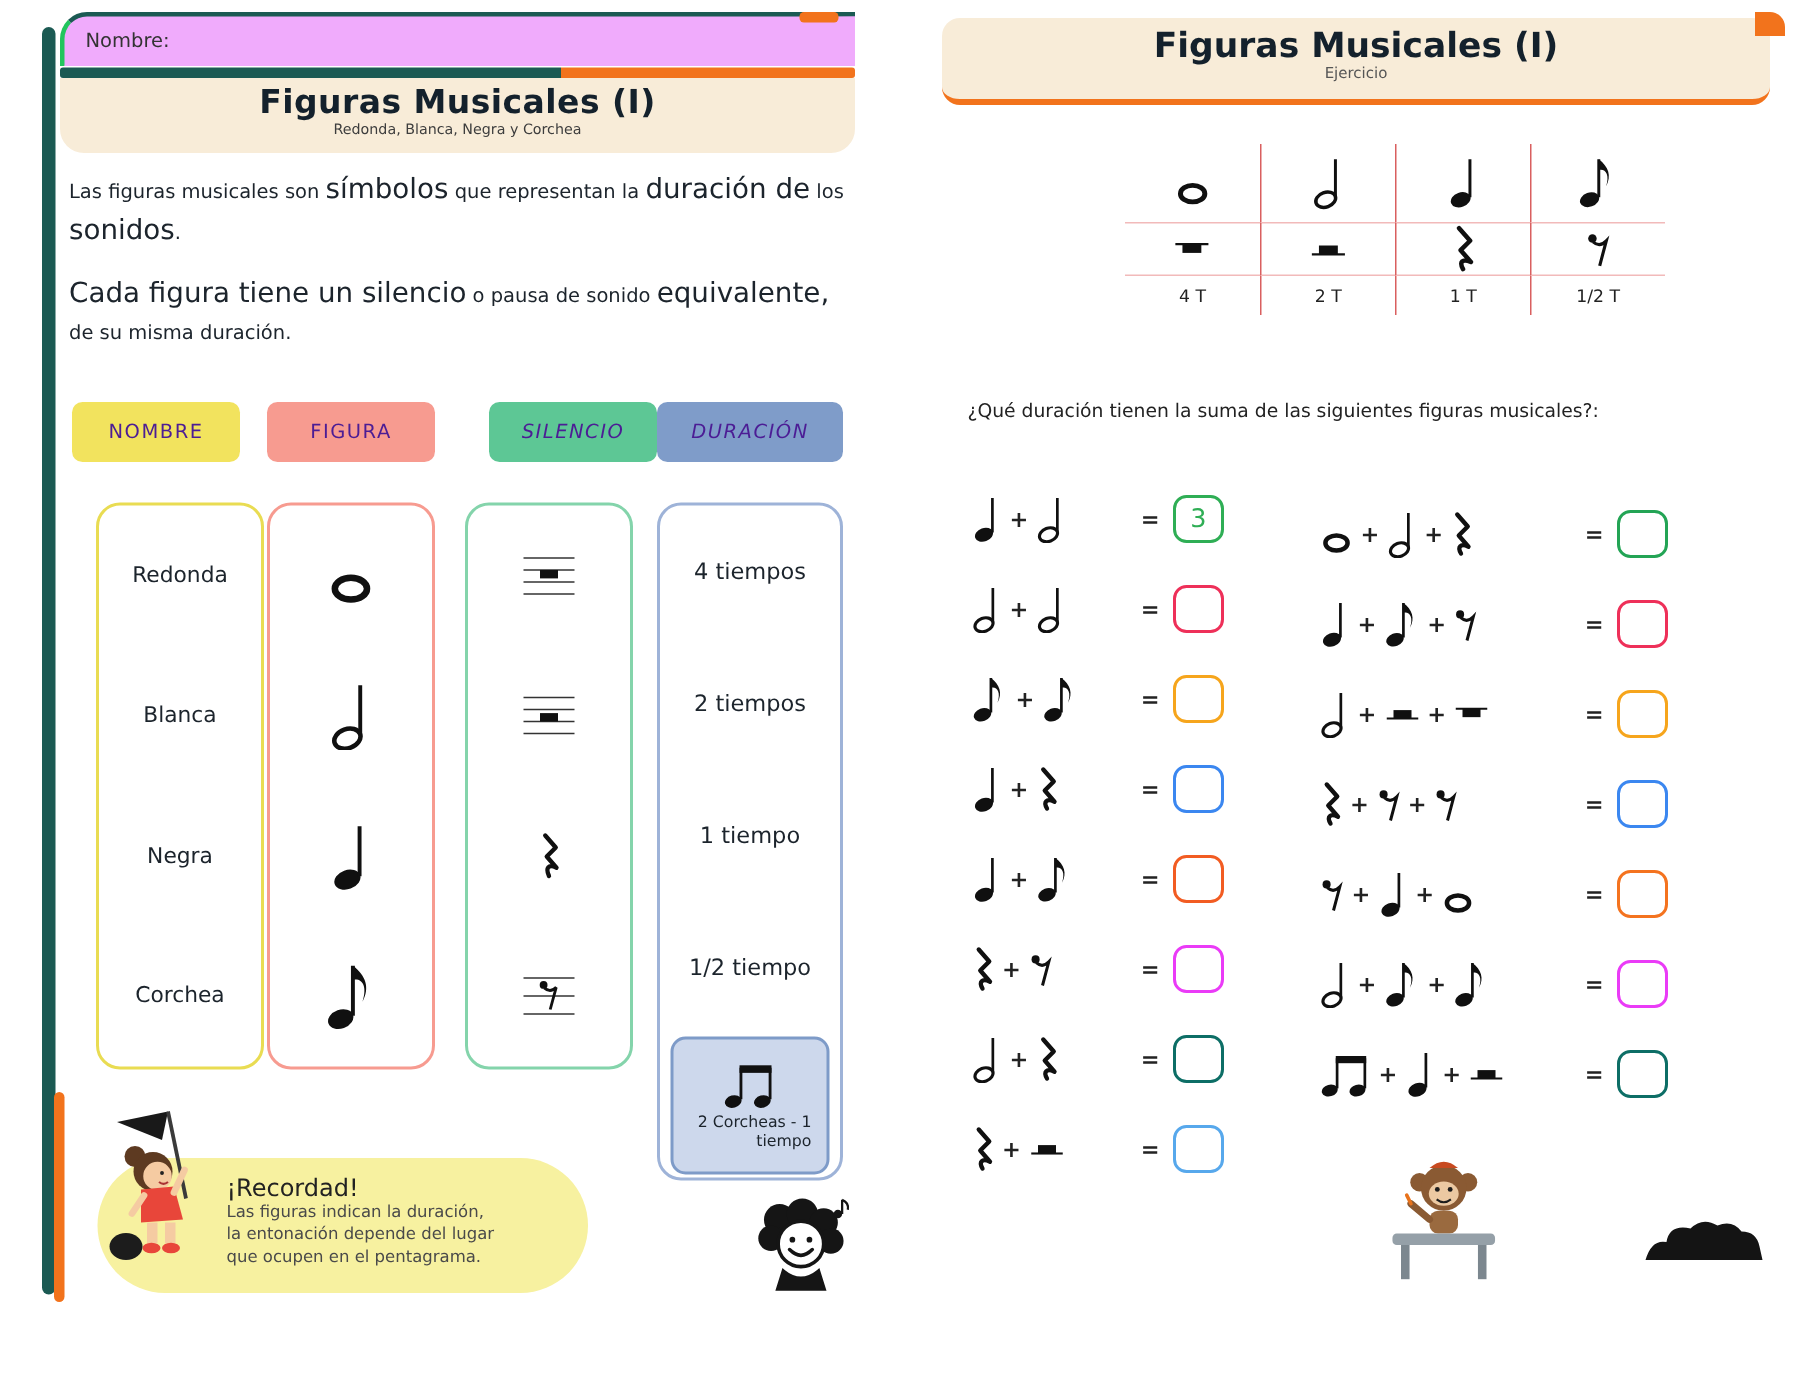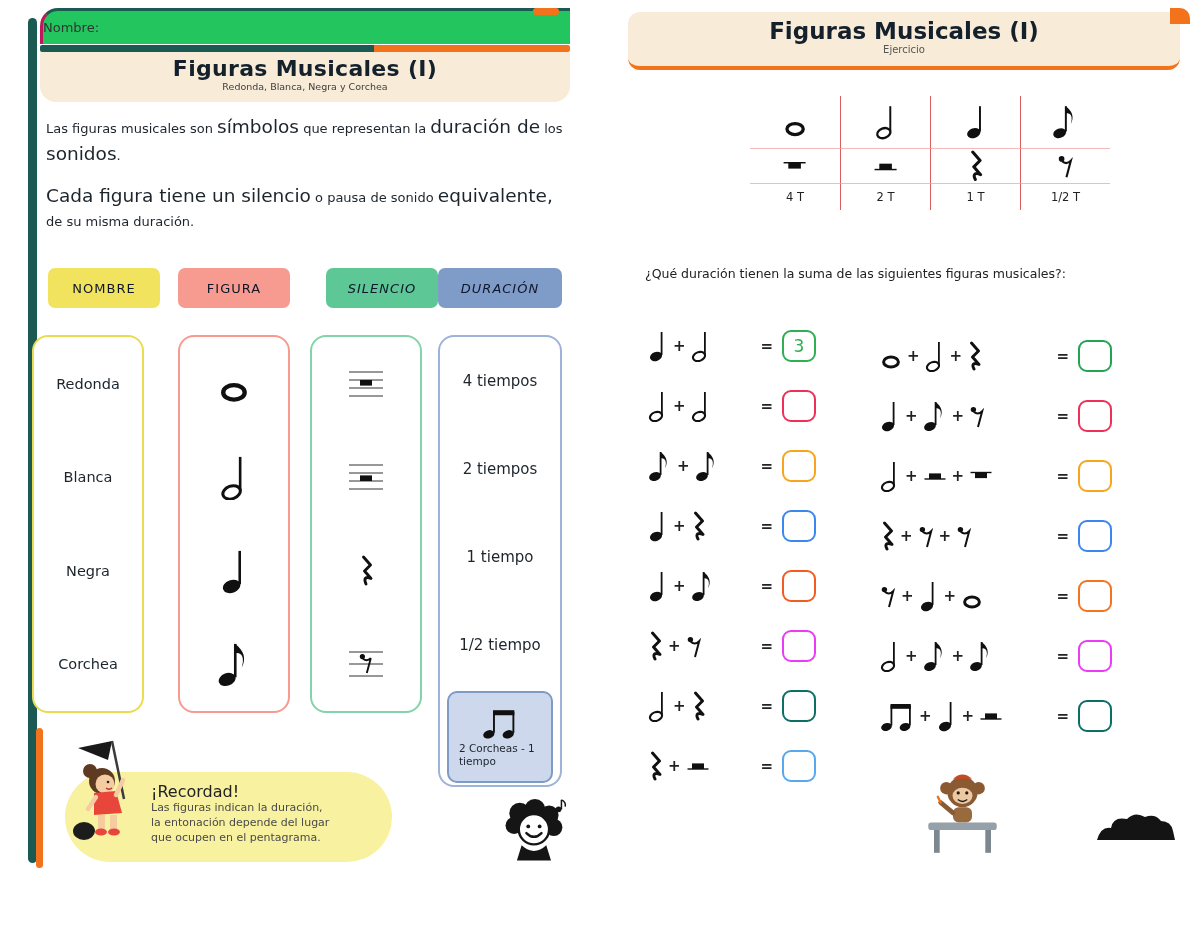--- a/index.html
+++ b/index.html
@@ -5,50 +5,50 @@
   *{margin:0;padding:0;box-sizing:border-box}
   html,body{width:1200px;height:927px}
   body{position:relative;background:#fff;font-family:"DejaVu Sans",sans-serif;color:#1c242c;overflow:hidden}
   .page{position:absolute;background:#fff}
   #page-left{left:28px;top:8px;width:552px;height:862px}
   #page-right{left:618px;top:8px;width:572px;height:857px}
 
   
   .side-teal{position:absolute;left:0;top:10px;width:9px;height:845px;background:#1b5a53;border-radius:5px}
   .side-orange{position:absolute;left:8px;top:720px;width:7px;height:140px;background:#f2731c;border-radius:4px}
-  .nombre-box{position:absolute;left:12px;top:0;width:530px;height:36px;border-top:3px solid #1b5a53;border-left:3px solid #be185d;border-top-left-radius:18px;display:flex;align-items:center;font-size:13px;color:#333;background:#22c55e}
+  .nombre-box{position:absolute;left:12px;top:0;width:530px;height:36px;border-top:3px solid #1b5a53;border-left:3px solid #22c55e;border-top-left-radius:18px;display:flex;align-items:center;padding-left:14px;font-size:13px;color:#333;background:#f0abfc}
   .name-input{flex:1;height:100%}
   .corner-orange-l{position:absolute;left:505px;top:0;width:26px;height:7px;background:#f2731c;border-radius:3px}
   .split-bar{position:absolute;left:12px;top:37px;width:530px;height:7px;background:linear-gradient(90deg,#1b5a53 0,#1b5a53 63%,#f2731c 63%,#f2731c 100%);border-radius:2px}
   .band{position:absolute;left:12px;top:44px;width:530px;height:50px;background:#f8ecd8;border-radius:0 0 16px 16px;text-align:center}
   .band .title{font-size:22px;font-weight:bold;padding-top:4px;letter-spacing:.3px;color:#14212c}
   .band .subtitle{font-size:9.5px;color:#3d3d3d}
 
   .intro{position:absolute;left:18px;top:106px;width:522px}
   .intro p{margin-bottom:15px;line-height:1.45}
   .seg-sm{font-size:13px}
   .seg-lg{font-size:18.5px}
 
-  .hdr{position:absolute;top:260px;height:40px;border-radius:7px;display:flex;align-items:center;justify-content:center;font-size:13px;letter-spacing:1px;color:#0f172a}
+  .hdr{position:absolute;top:260px;height:40px;border-radius:7px;display:flex;align-items:center;justify-content:center;font-size:13px;letter-spacing:1px;color:#4c1d95}
   #hdr-0{left:20px;width:112px}
   #hdr-1{left:150px;width:112px}
   #hdr-2{left:282px;width:112px}
   #hdr-3{left:410px;width:124px}
 
   .tcol{position:absolute;top:327px;background:#fff;border:2px solid #ccc;border-radius:16px;display:flex;flex-direction:column;align-items:center}
-  #col-0{left:4px;width:112px;height:378px}
+  #col-0{left:36px;width:112px;height:378px}
   #col-1{left:150px;width:112px;height:378px}
   #col-2{left:282px;width:112px;height:378px}
   #col-3{left:410px;width:124px;height:452px}
   .cell{height:94px;display:flex;align-items:center;justify-content:center;width:100%}
   .cell.t{font-size:14.5px}
   .cell.dur{font-size:15px}
   #col-3 .cell{height:88px}
   .extra-box{margin-top:2px;width:106px;height:92px;background:#cdd8ec;border:2px solid #7e9bc8;border-radius:10px;display:flex;flex-direction:column;align-items:center;justify-content:center}
-  .xb{font-size:10.5px;line-height:1.25;text-align:left;margin-top:3px;width:82px}
+  .xb{font-size:10.5px;line-height:1.25;text-align:right;margin-top:3px;width:82px}
 
   .bubble{position:absolute;left:37px;top:764px;width:327px;height:90px;background:#f7f1a0;border-radius:46px;padding:10px 14px 8px 86px}
   .b-title{font-size:16px;font-weight:normal;color:#222}
   #b-lines{font-size:11px;color:#4a4a4a;line-height:1.35}
   .girl-svg{position:absolute;left:32px;top:727px;width:95px;height:120px}
   .afro-svg{position:absolute;left:467px;top:790px;width:76px;height:72px}
 
   
   .band-r{position:absolute;left:10px;top:4px;width:552px;height:58px;background:#f8ecd8;border-radius:12px;border-bottom:4px solid #f2731c;text-align:center}
   .band-r .title{font-size:23px;font-weight:bold;padding-top:6px;color:#14212c}

